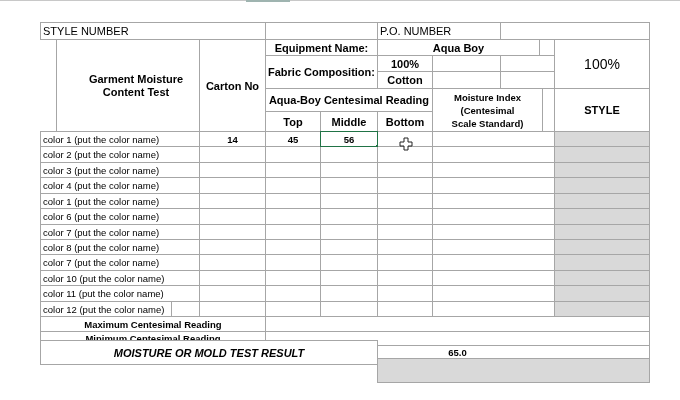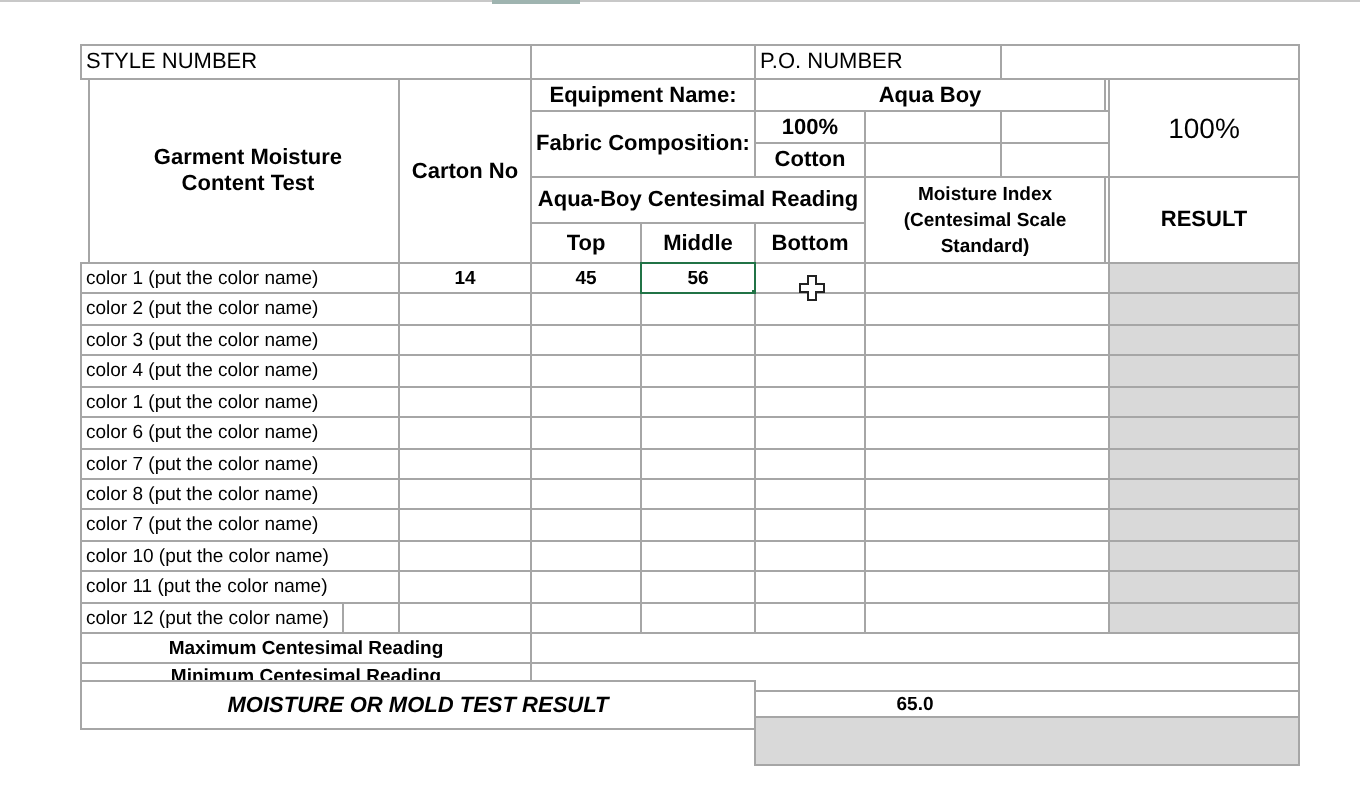--- a/index.html
+++ b/index.html
@@ -23,43 +23,43 @@
 <body>
 
 <div class="topbar"></div>
 <div class="topbar-tab"></div>
 
 <div class="c lft" style="left:40px;top:22px;width:226px;height:18px;font-size:11px;">STYLE NUMBER</div>
 <div class="c" style="left:265px;top:22px;width:113px;height:18px;"></div>
 <div class="c lft" style="left:377px;top:22px;width:124px;height:18px;font-size:11px;">P.O. NUMBER</div>
 <div class="c" style="left:500px;top:22px;width:150px;height:18px;"></div>
 
-<div class="c ctr b wrap" style="left:44px;top:39px;width:160px;height:93px;font-size:11px;padding:0 16px;">Garment Moisture Content Test</div>
+<div class="c ctr b wrap" style="left:56px;top:39px;width:160px;height:93px;font-size:11px;padding:0 16px;">Garment Moisture Content Test</div>
 <div class="c ctr b" style="left:199px;top:39px;width:67px;height:93px;font-size:11px;">Carton No</div>
 
 <div class="c ctr hdr" style="left:265px;top:39px;width:113px;height:17px;">Equipment Name:</div>
-<div class="c ctr hdr" style="left:377px;top:39px;width:176px;height:17px;">Aqua Boy</div>
+<div class="c ctr hdr" style="left:377px;top:39px;width:163px;height:17px;">Aqua Boy</div>
 
 <div class="c ctr hdr" style="left:265px;top:55px;width:113px;height:34px;">Fabric Composition:</div>
 <div class="c ctr hdr" style="left:377px;top:55px;width:56px;height:17px;">100%</div>
 <div class="c" style="left:432px;top:55px;width:69px;height:17px;"></div>
 <div class="c" style="left:500px;top:55px;width:55px;height:17px;"></div>
 <div class="c ctr hdr" style="left:377px;top:71px;width:56px;height:18px;">Cotton</div>
 <div class="c" style="left:432px;top:71px;width:69px;height:18px;"></div>
 <div class="c" style="left:500px;top:71px;width:55px;height:18px;"></div>
 
 <div class="c ctr hdr" style="left:265px;top:88px;width:168px;height:24px;text-align:right;">Aqua-Boy Centesimal Reading</div>
-<div class="c ctr b wrap" style="left:432px;top:88px;width:121px;height:44px;font-size:9.5px;padding:0 14px;">Moisture Index (Centesimal Scale Standard)</div>
+<div class="c ctr b wrap" style="left:432px;top:88px;width:111px;height:44px;font-size:9.5px;padding:0 14px;">Moisture Index (Centesimal Scale Standard)</div>
 
 <div class="c ctr hdr" style="left:265px;top:111px;width:56px;height:21px;">Top</div>
 <div class="c ctr hdr" style="left:320px;top:111px;width:58px;height:21px;">Middle</div>
 <div class="c ctr hdr" style="left:377px;top:111px;width:56px;height:21px;">Bottom</div>
 
 <div class="c ctr" style="left:554px;top:39px;width:96px;height:50px;font-size:14px;">100%</div>
-<div class="c ctr b" style="left:554px;top:88px;width:96px;height:44px;font-size:11px;">RESULT</div>
+<div class="c ctr b" style="left:554px;top:88px;width:96px;height:44px;font-size:11px;">STYLE</div>
 
 <div id="rows">
     <div class="c lft" style="font-size: 9.5px; left: 40px; top: 131px; width: 160px; height: 16px;">color 1 (put the color name)</div>
     <div class="c ctr b" style="font-size: 9.5px; left: 199px; top: 131px; width: 67px; height: 16px;">14</div>
     <div class="c ctr b" style="font-size: 9.5px; left: 265px; top: 131px; width: 56px; height: 16px;">45</div>
     <div class="c ctr b sel" style="font-size: 9.5px; left: 320px; top: 131px; width: 58px; height: 16px;">56</div>
     <div class="c ctr b" style="font-size: 9.5px; left: 377px; top: 131px; width: 56px; height: 16px;"></div>
     <div class="c " style="font-size: 9.5px; left: 432px; top: 131px; width: 123px; height: 16px;"></div>
     <div class="c gray" style="font-size: 9.5px; left: 554px; top: 131px; width: 96px; height: 16px;"></div>
     <div class="c lft" style="font-size: 9.5px; left: 40px; top: 146px; width: 160px; height: 17px;">color 2 (put the color name)</div>

